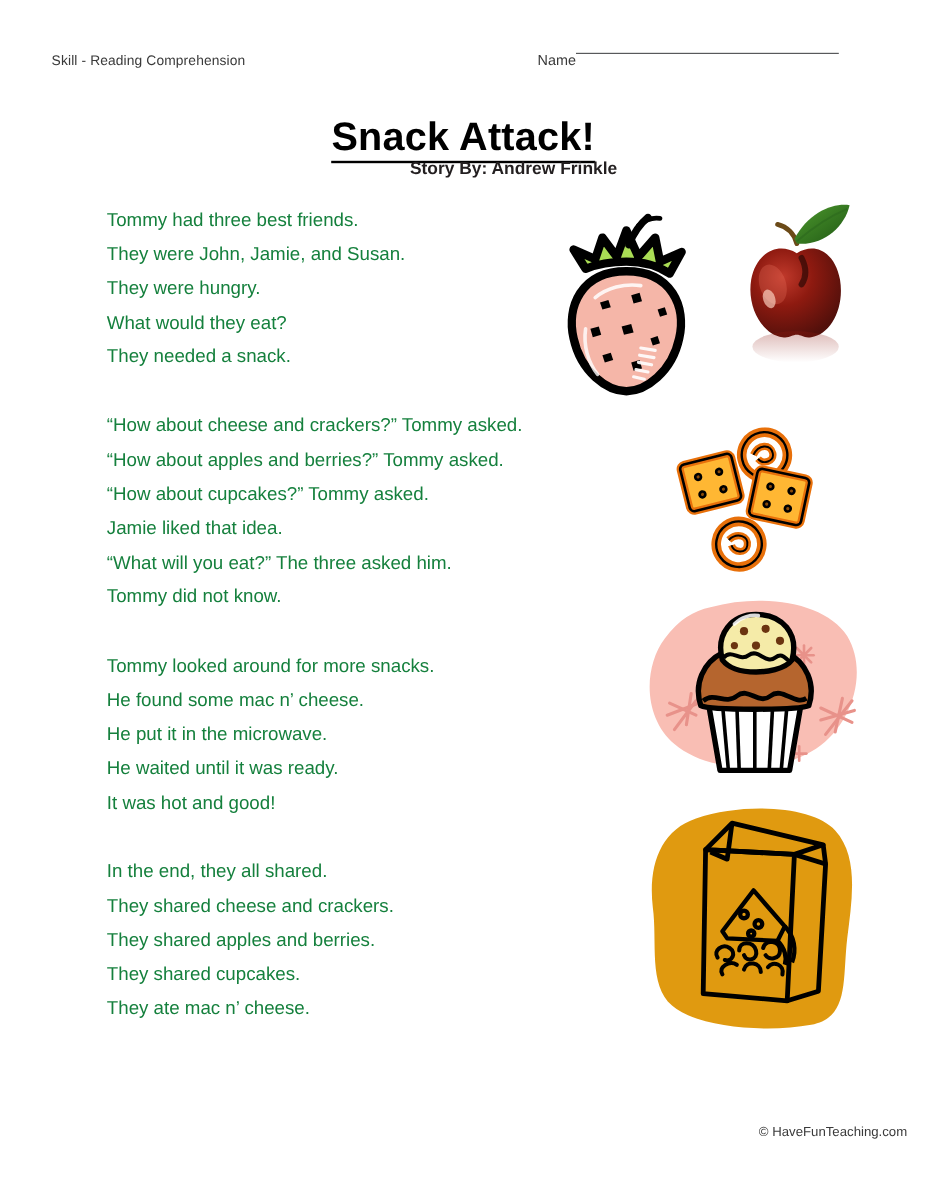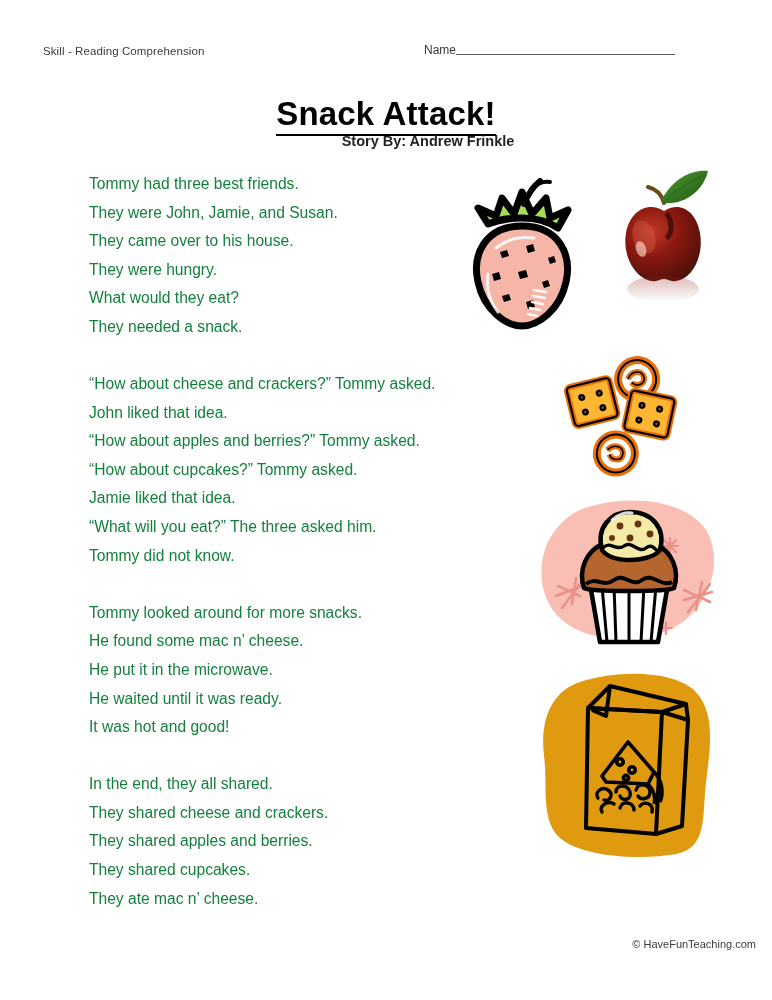--- a/index.html
+++ b/index.html
@@ -29,24 +29,23 @@
     position: absolute;
     left: 43px;
     top: 45px;
     font-size: 11.5px;
     letter-spacing: 0.1px;
     color: #3a3a3a;
     white-space: nowrap;
   }
   .name-block {
     position: absolute;
-    left: 424px;
+    left: 448px;
     top: 44px;
     display: flex;
-    align-items: flex-end;
     white-space: nowrap;
   }
   .name-label {
     font-size: 12px;
     color: #3a3a3a;
     line-height: 1;
     padding-bottom: 1px;
   }
   .name-rule {
     width: 219px;
@@ -135,28 +134,26 @@
 
   <div class="title-wrap">
     <span class="story-title">Snack Attack!</span>
   </div>
   <div class="byline">Story By: Andrew Frinkle</div>
 
   <div class="story">
     <div class="para">
       <div class="line">Tommy had three best friends.</div>
       <div class="line">They were John, Jamie, and Susan.</div>
-      <div class="line">They came over to his house.</div>
       <div class="line">They were hungry.</div>
       <div class="line">What would they eat?</div>
       <div class="line">They needed a snack.</div>
     </div>
     <div class="para">
       <div class="line">“How about cheese and crackers?” Tommy asked.</div>
-      <div class="line">John liked that idea.</div>
       <div class="line">“How about apples and berries?” Tommy asked.</div>
       <div class="line">“How about cupcakes?” Tommy asked.</div>
       <div class="line">Jamie liked that idea.</div>
       <div class="line">“What will you eat?” The three asked him.</div>
       <div class="line">Tommy did not know.</div>
     </div>
     <div class="para">
       <div class="line">Tommy looked around for more snacks.</div>
       <div class="line">He found some mac n’ cheese.</div>
       <div class="line">He put it in the microwave.</div>

